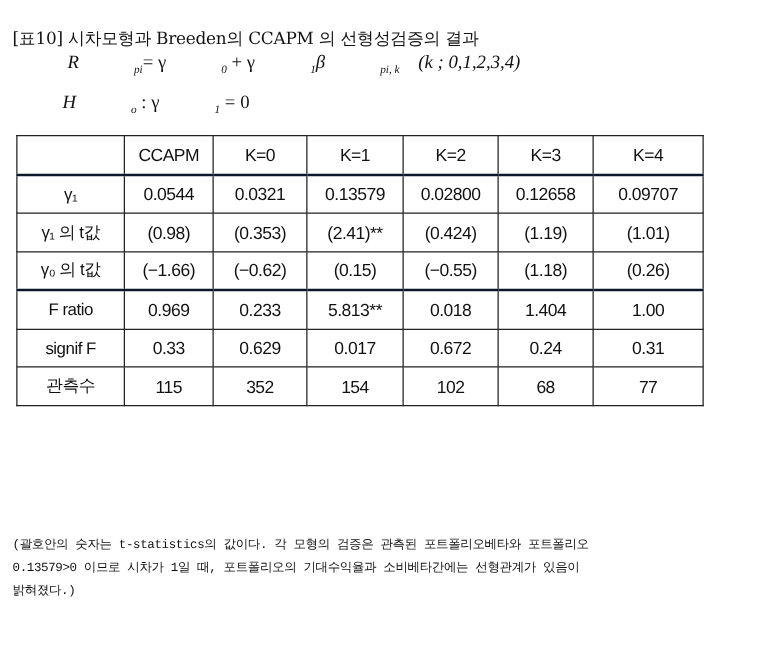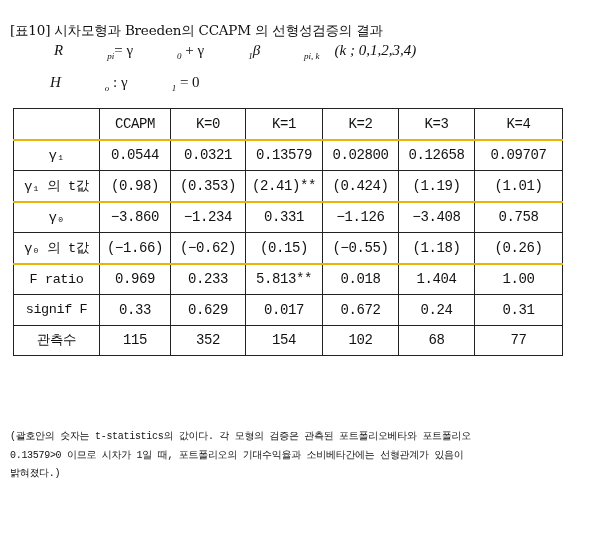--- a/index.html
+++ b/index.html
@@ -14,26 +14,26 @@
   .eq {
     position: absolute; font-family: "Liberation Serif", serif; font-style: italic; font-size: 15px;
     white-space: nowrap;
   }
   .eq1 { left: 54px; top: 42px; }
   .eq2 { left: 50px; top: 74px; font-family: Liberation Serif, serif; }
   .eq .up { font-style: normal; }
   .eq sub { font-size: 9px; margin-left: 44px; }
   table.results {
     position: absolute; left: 13px; top: 108px; border-collapse: collapse;
-    font-family: Liberation Mono, monospace; font-size: 14px; letter-spacing: -0.4px;
+    font-family: Liberation Sans, sans-serif; font-size: 14px; letter-spacing: -0.4px;
   }
   table.results td, table.results th {
     border: 1.3px solid #222; text-align: center; padding: 0; height: 29.5px; font-weight: normal;
   }
-  table.results tr.thick td { border-top: 2px solid #eab308; }
+  table.results tr.thick td { border-top: 2px solid #0f172a; }
   .c0 { width: 85px; } .c1 { width: 70px; } .c2 { width: 74px; } .c3 { width: 76px; }
   .c4 { width: 75px; } .c5 { width: 75px; } .c6 { width: 87px; }
   .rowlabel { font-size: 13.5px; }
   .note {
     position: absolute; left: 10px; top: 428px; width: 592px; font-size: 10px; line-height: 18.5px;
     text-align: justify; letter-spacing: -0.3px; font-family: Liberation Mono, monospace;
   }
   .note .line { display: block; white-space: nowrap; }
 </style>
 </head>
@@ -72,29 +72,20 @@
   </tr>
   <tr>
     <td class="rowlabel">γ₁ 의 t값</td>
     <td>(0.98)</td>
     <td>(0.353)</td>
     <td>(2.41)**</td>
     <td>(0.424)</td>
     <td>(1.19)</td>
     <td>(1.01)</td>
   </tr>
-  <tr class="thick">
-    <td class="rowlabel">γ₀</td>
-    <td>−3.860</td>
-    <td>−1.234</td>
-    <td>0.331</td>
-    <td>−1.126</td>
-    <td>−3.408</td>
-    <td>0.758</td>
-  </tr>
   <tr>
     <td class="rowlabel">γ₀ 의 t값</td>
     <td>(−1.66)</td>
     <td>(−0.62)</td>
     <td>(0.15)</td>
     <td>(−0.55)</td>
     <td>(1.18)</td>
     <td>(0.26)</td>
   </tr>
   <tr class="thick">

